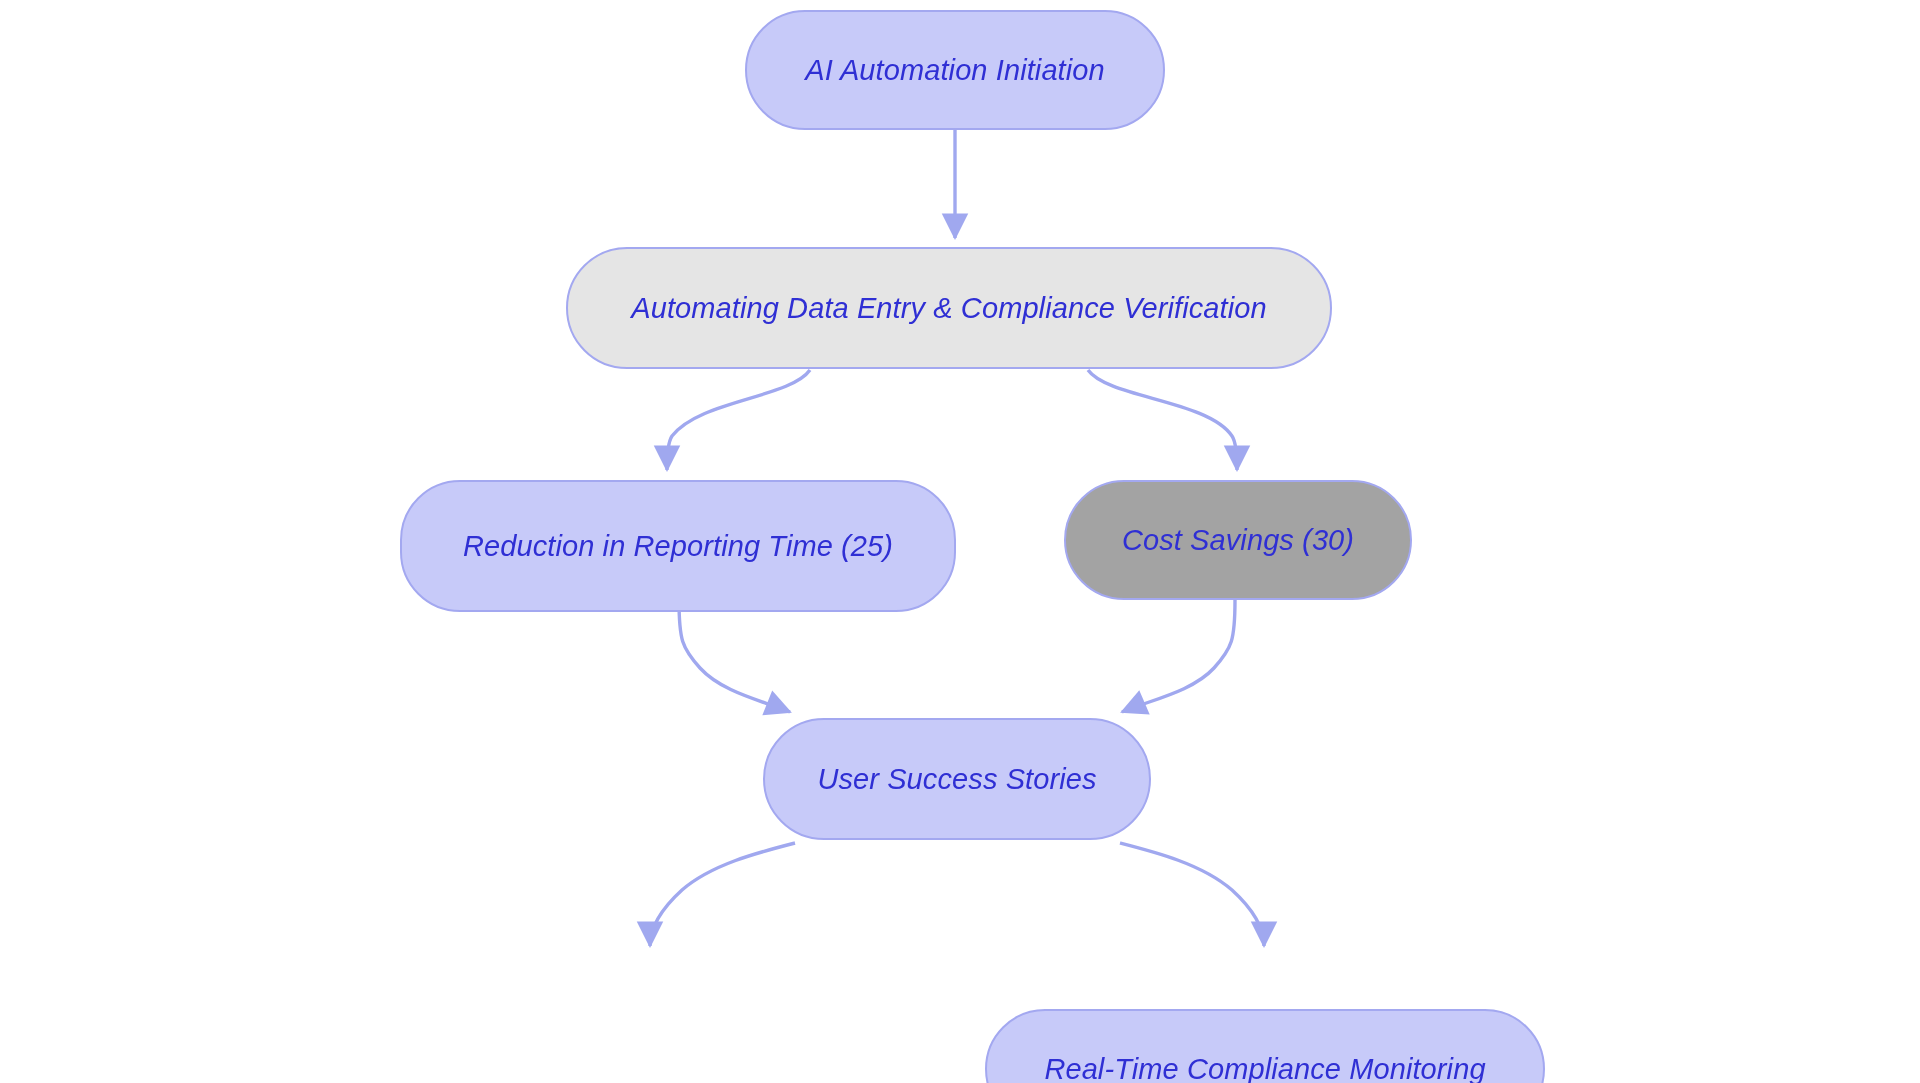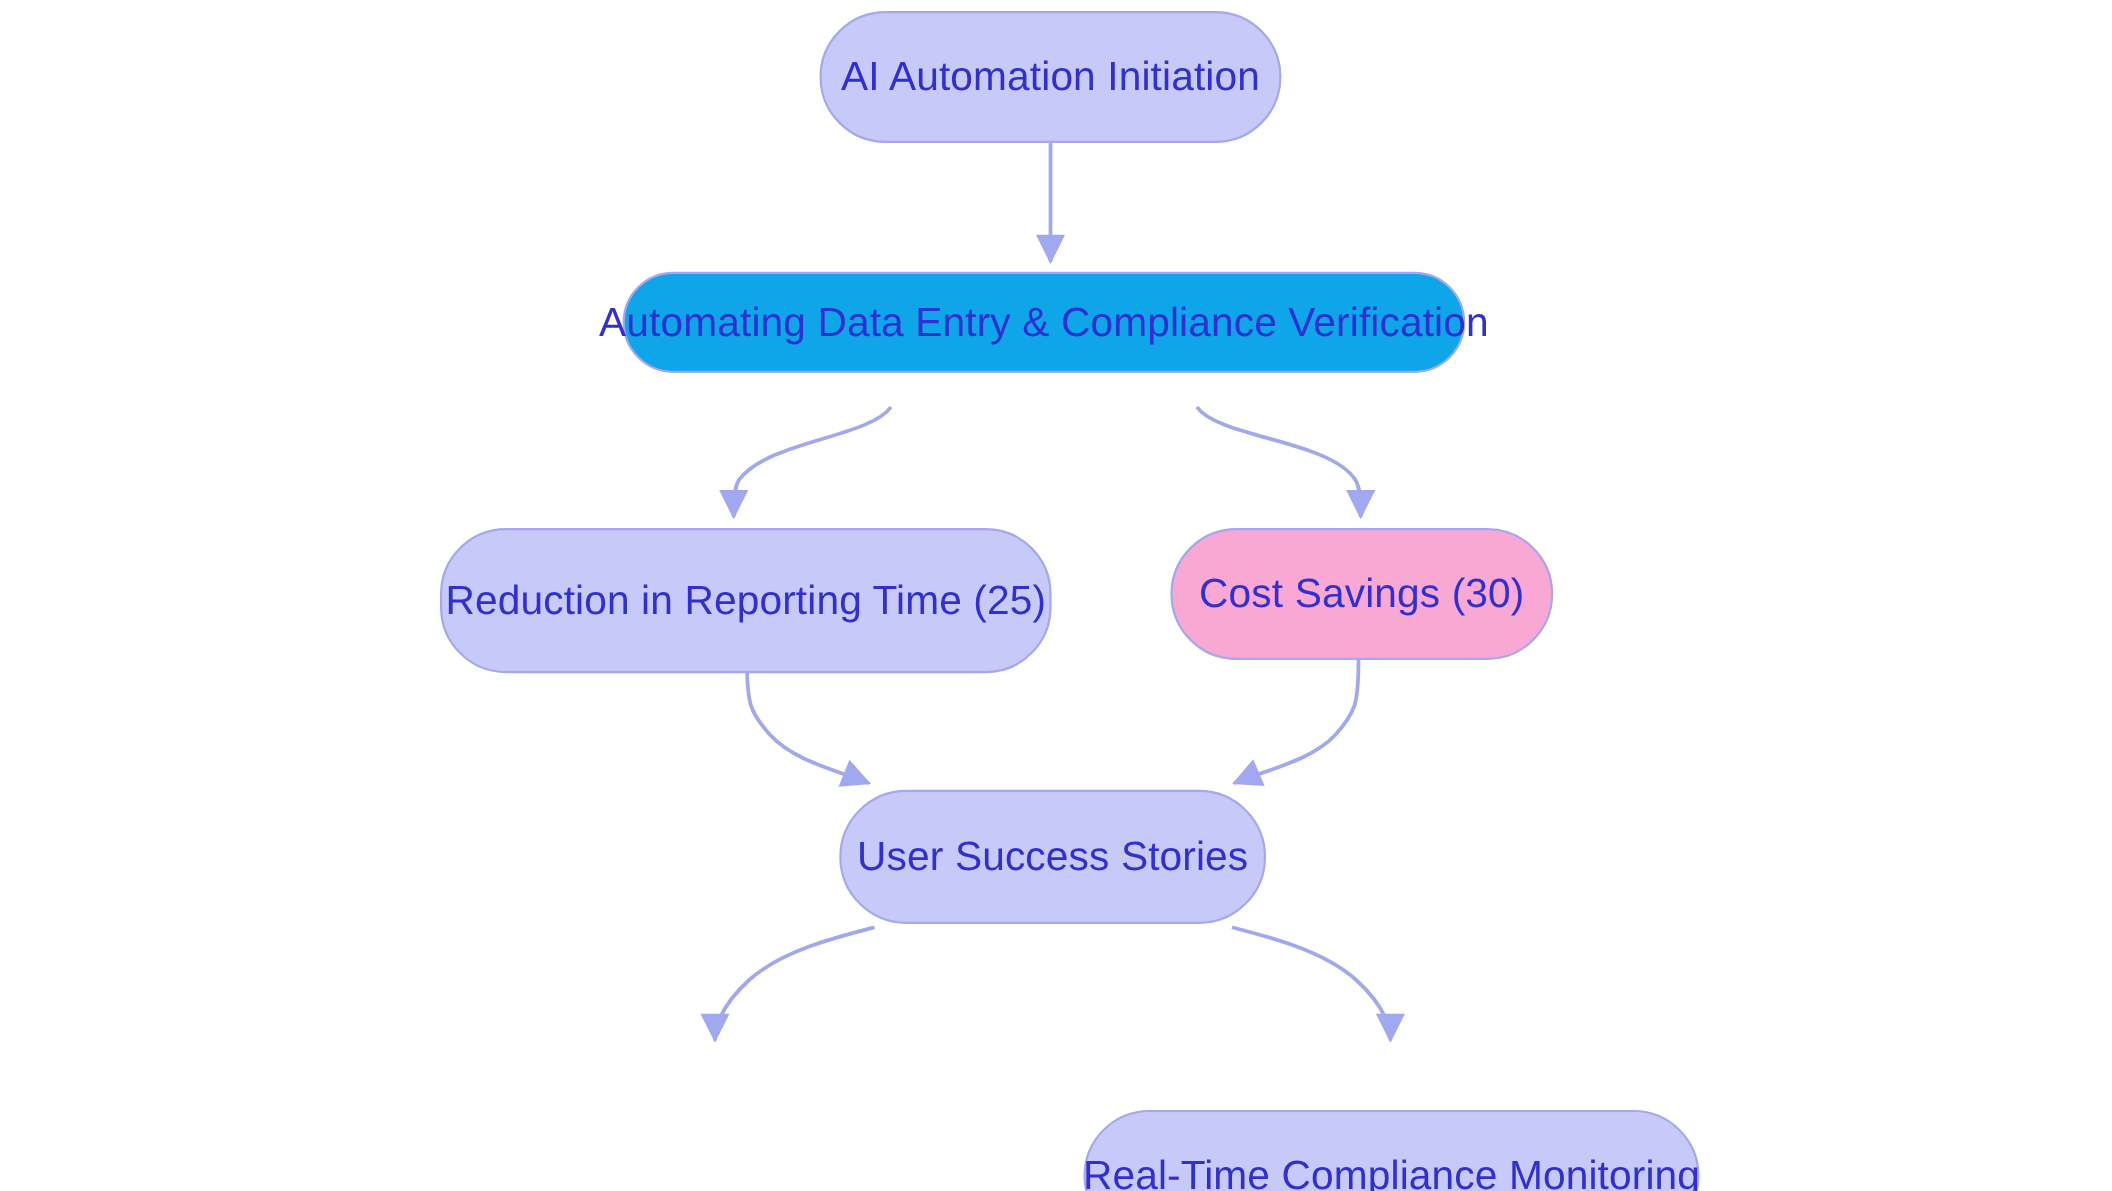--- a/index.html
+++ b/index.html
@@ -31,26 +31,27 @@
   .node {
     position: absolute;
     box-sizing: border-box;
     display: flex;
     align-items: center;
     justify-content: center;
     background: #c7caf9;
     border: 2px solid #a3a8f0;
     border-radius: 62px;
     color: #2f2fd4;
-    font-size: 37px;
+    font-size: 29px;
     font-weight: 400;
     letter-spacing: 0.1px;
     text-align: center;
     white-space: nowrap;
     z-index: 2;
+    font-style: italic;
   }
   .node-label {
     display: block;
     padding: 0 18px;
     color: #2f2fd4;
   }
 </style>
 </head>
 <body>
 
@@ -77,29 +78,29 @@
       <path d="M 795 843 C 760 852, 712 864, 682 890 C 660 910, 650 928, 650 946" fill="none" stroke="#a0a8ef" stroke-width="3.4" marker-end="url(#arrowhead)"></path>
 
       <path d="M 1120 843 C 1155 852, 1202 864, 1232 890 C 1254 910, 1264 928, 1264 946" fill="none" stroke="#a0a8ef" stroke-width="3.4" marker-end="url(#arrowhead)"></path>
     </g>
   </svg>
 
   <div class="node" style="left: 745px; top: 10px; width: 420px; height: 120px; border-radius: 60px; background: rgb(199, 202, 249); border-color: rgb(163, 168, 240); color: rgb(47, 47, 212);">
     <span class="node-label">AI Automation Initiation</span>
   </div>
 
-  <div class="node" style="left: 566px; top: 247px; width: 766px; height: 92px; border-radius: 61px; background: #0ea5e9; border-color: rgb(163, 168, 240); color: rgb(47, 47, 212);">
+  <div class="node" style="left: 566px; top: 247px; width: 766px; height: 122px; border-radius: 61px; background: #e5e5e5; border-color: rgb(163, 168, 240); color: rgb(47, 47, 212);">
     <span class="node-label">Automating Data Entry &amp; Compliance Verification</span>
   </div>
 
   <div class="node" style="left: 400px; top: 480px; width: 556px; height: 132px; border-radius: 60px; background: rgb(199, 202, 249); border-color: rgb(163, 168, 240); color: rgb(47, 47, 212);">
     <span class="node-label">Reduction in Reporting Time (25)</span>
   </div>
 
-  <div class="node" style="left: 1064px; top: 480px; width: 348px; height: 120px; border-radius: 60px; background: #f9a8d4; border-color: rgb(163, 168, 240); color: rgb(47, 47, 212);">
+  <div class="node" style="left: 1064px; top: 480px; width: 348px; height: 120px; border-radius: 60px; background: #a3a3a3; border-color: rgb(163, 168, 240); color: rgb(47, 47, 212);">
     <span class="node-label">Cost Savings (30)</span>
   </div>
 
   <div class="node" style="left: 763px; top: 718px; width: 388px; height: 122px; border-radius: 61px; background: rgb(199, 202, 249); border-color: rgb(163, 168, 240); color: rgb(47, 47, 212);">
     <span class="node-label">User Success Stories</span>
   </div>
 
 
   <div class="node" style="left: 985px; top: 1009px; width: 560px; height: 120px; border-radius: 60px; background: rgb(199, 202, 249); border-color: rgb(163, 168, 240); color: rgb(47, 47, 212);">
     <span class="node-label">Real-Time Compliance Monitoring</span>

